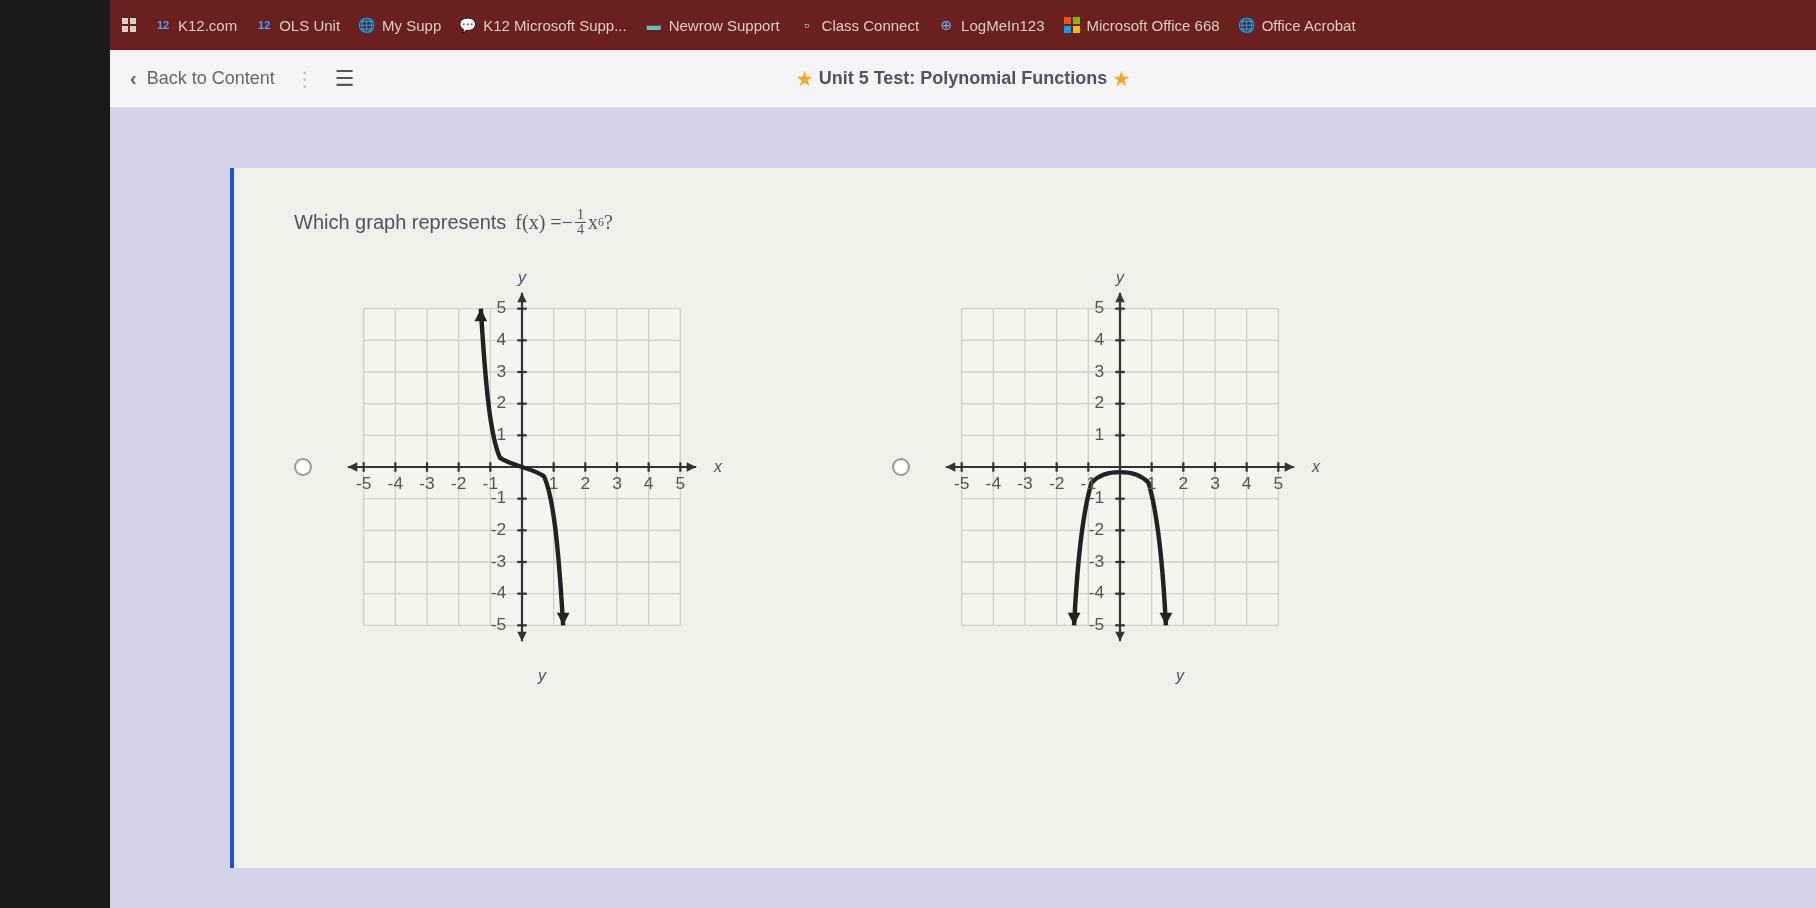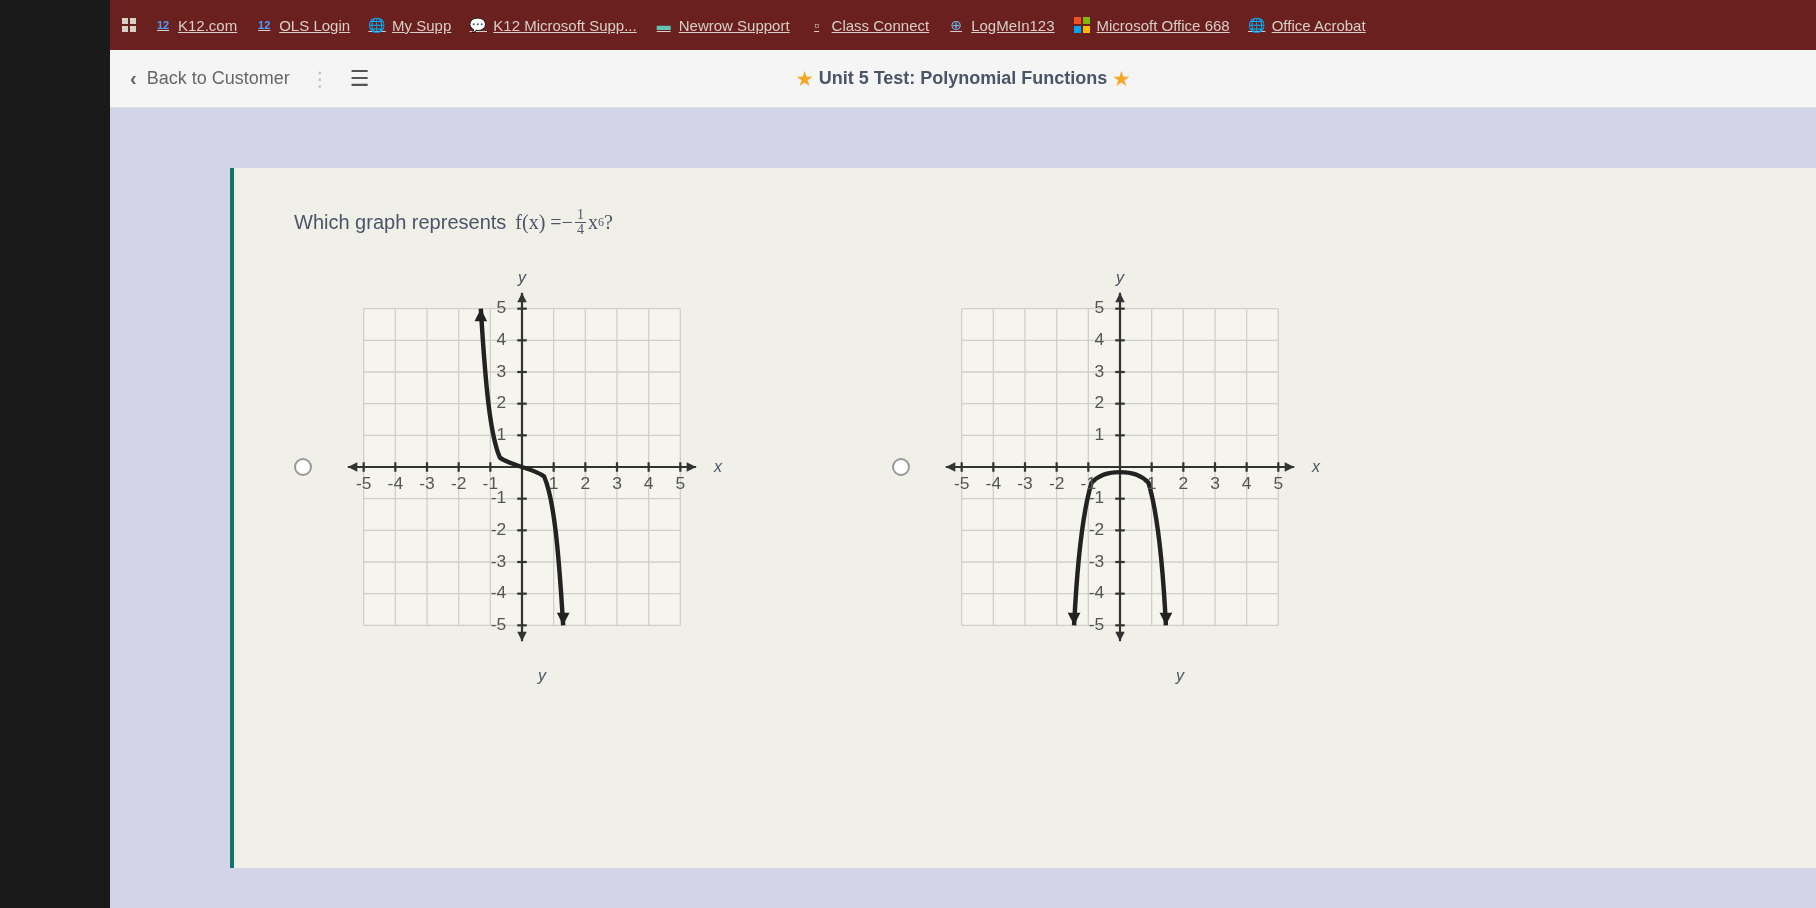--- a/index.html
+++ b/index.html
@@ -18,21 +18,20 @@
     }
     .bookmark-bar {
       background: #6b2020;
       height: 50px;
       display: flex;
       align-items: center;
       padding: 0 12px;
       gap: 18px;
       color: #d8cfc8;
       font-size: 15px;
-      text-decoration: underline;
     }
     .bookmark-item {
       display: flex;
       align-items: center;
       gap: 6px;
       cursor: pointer;
       white-space: nowrap;
     }
     .bookmark-icon {
       width: 18px;
@@ -103,21 +102,21 @@
       color: #f5a623;
       font-size: 18px;
     }
     .content-area {
       background: #d4d4e8;
       padding: 60px 0 0 120px;
       height: calc(100% - 108px);
     }
     .question-card {
       background: #f0efe8;
-      border-left: 4px solid #0f766e;
+      border-left: 4px solid #1d4ed8;
       padding: 40px 30px 20px 60px;
       min-height: 700px;
     }
     .question-text {
       color: #4a5568;
       font-size: 20px;
       display: flex;
       align-items: center;
       gap: 4px;
       margin-bottom: 40px;
@@ -211,21 +210,21 @@
           <span></span>
           <span></span>
         </div>
     </div>
     <div class="bookmark-item">
       <span class="bookmark-icon" style="color:#4a9eff;font-weight:bold;font-size:11px;">12</span>
       <span>K12.com</span>
     </div>
     <div class="bookmark-item">
       <span class="bookmark-icon" style="color:#4a9eff;font-weight:bold;font-size:11px;">12</span>
-      <span>OLS Login</span>
+      <span>OLS Unit</span>
     </div>
     <div class="bookmark-item">
       <span class="bookmark-icon">🌐</span>
       <span>My Supp</span>
     </div>
     <div class="bookmark-item">
       <span class="bookmark-icon" style="color:#4a9eff;">💬</span>
       <span>K12 Microsoft Supp...</span>
     </div>
     <div class="bookmark-item">
@@ -253,21 +252,21 @@
     </div>
     <div class="bookmark-item">
       <span class="bookmark-icon">🌐</span>
       <span>Office Acrobat</span>
     </div>
   </div>
 
   <div class="content-header">
     <div class="back-link">
       <span class="back-chevron">‹</span>
-      <span>Back to Customer</span>
+      <span>Back to Content</span>
     </div>
     <div class="divider-dots">⋮</div>
     <div class="hamburger">☰</div>
     <div class="page-title">
       <span class="star-icon">★</span>
       <span>Unit 5 Test: Polynomial Functions</span>
       <span class="star-icon">★</span>
     </div>
   </div>
 

